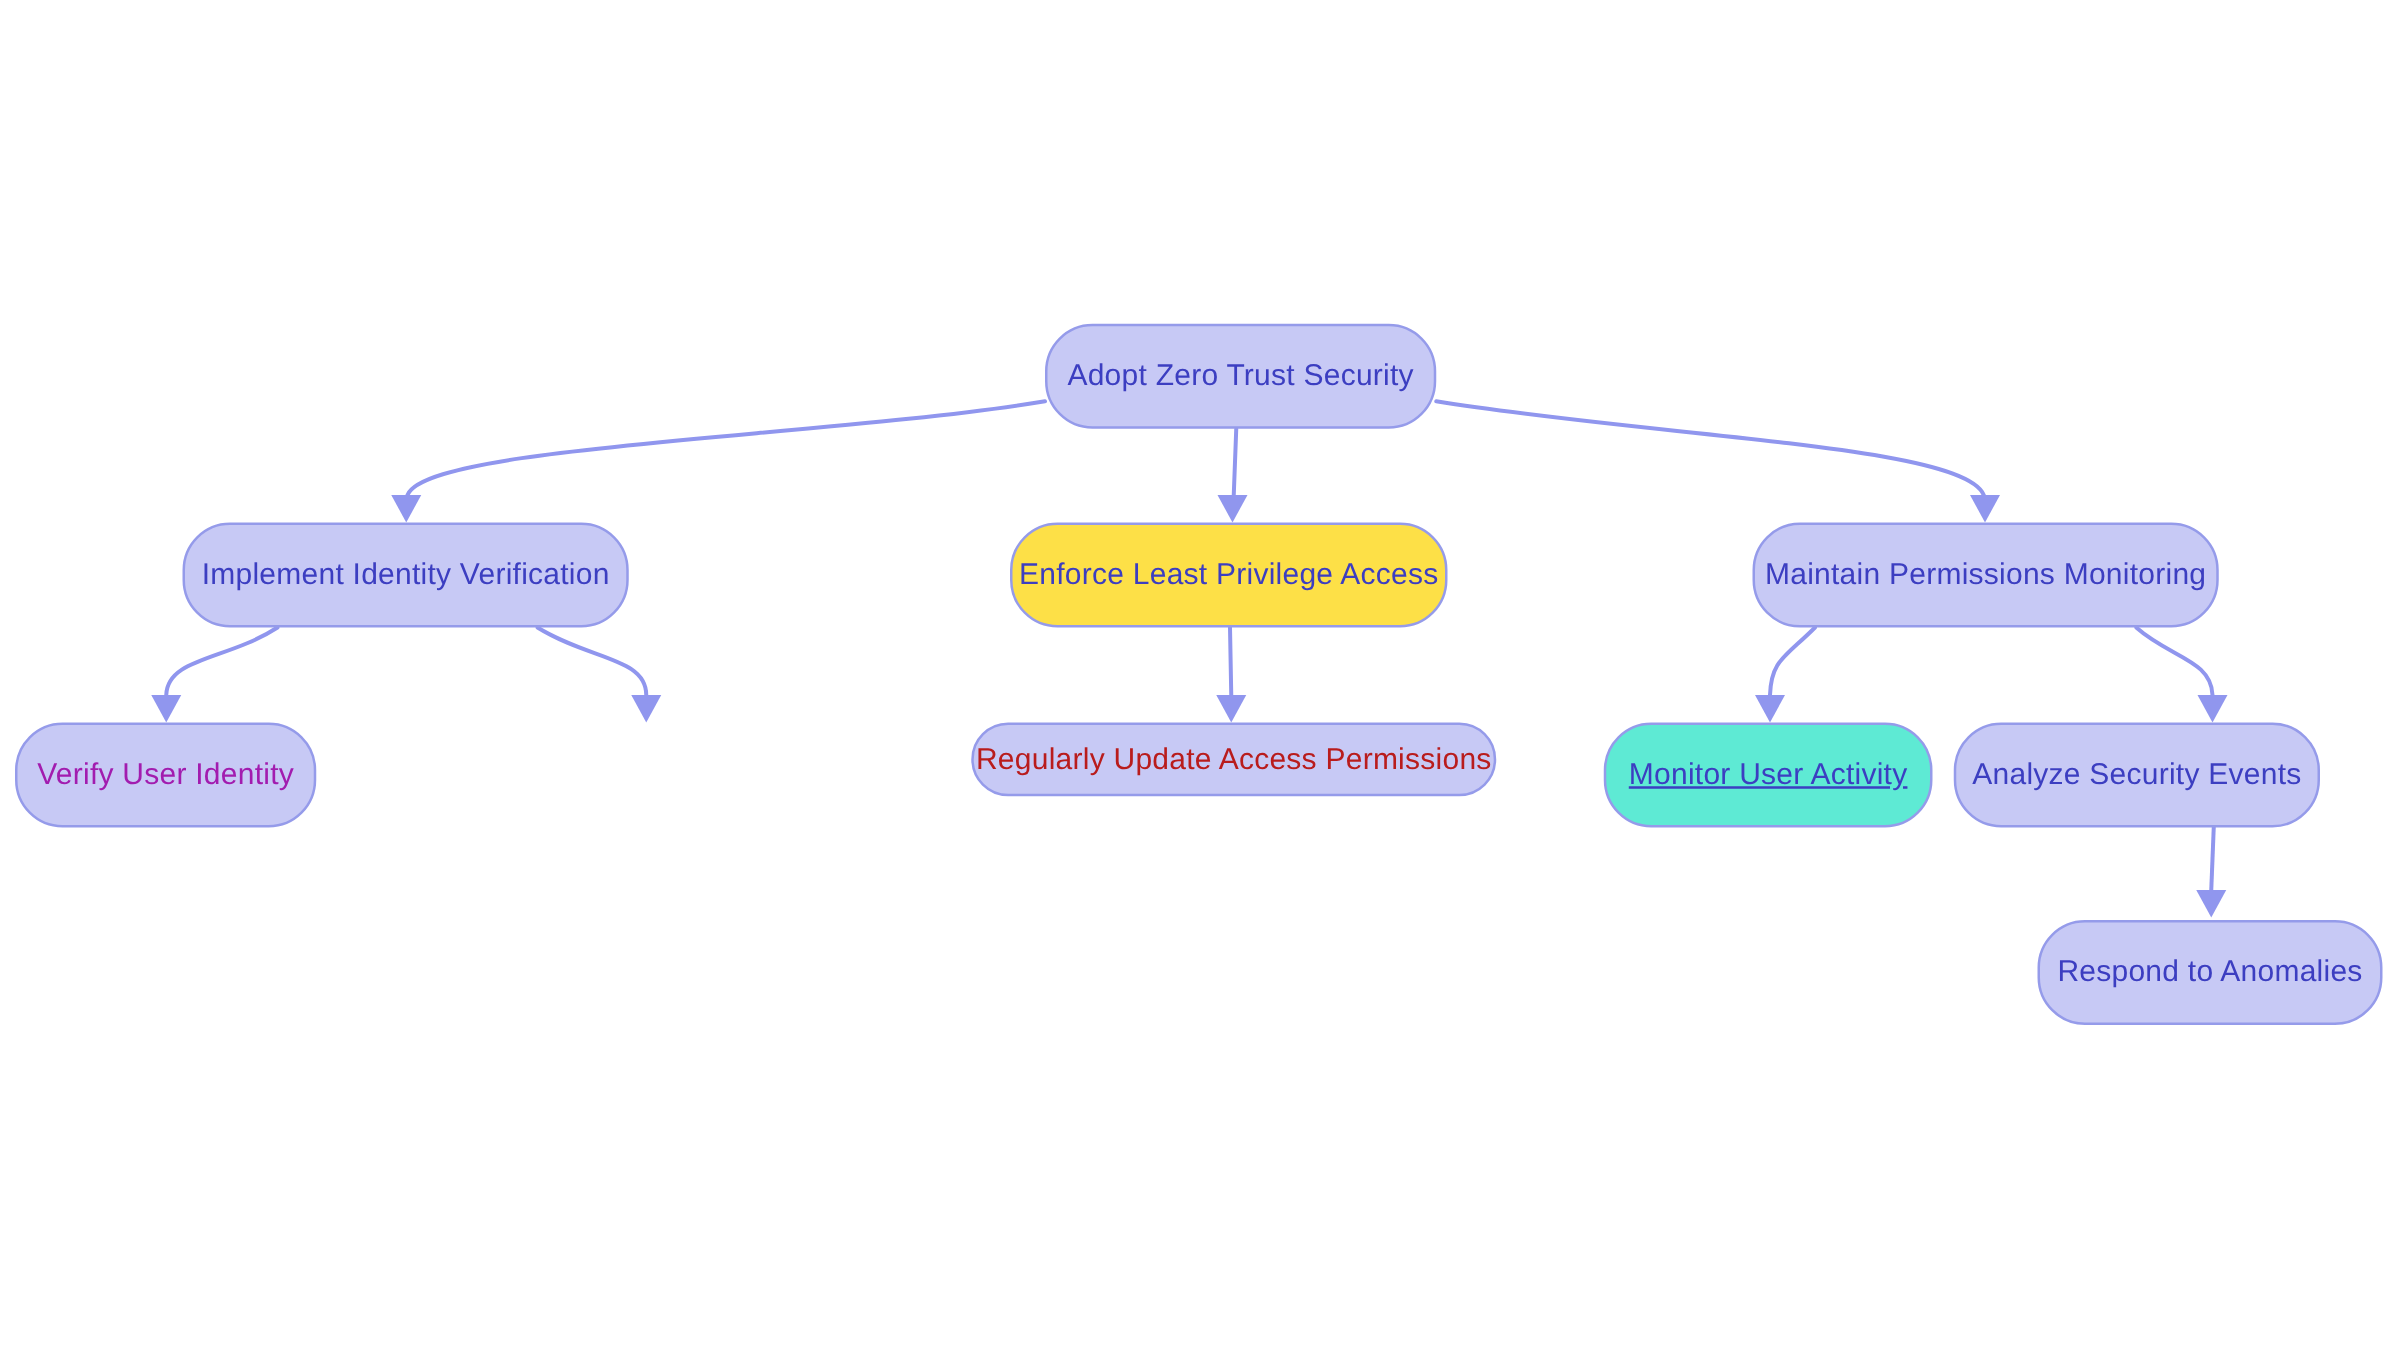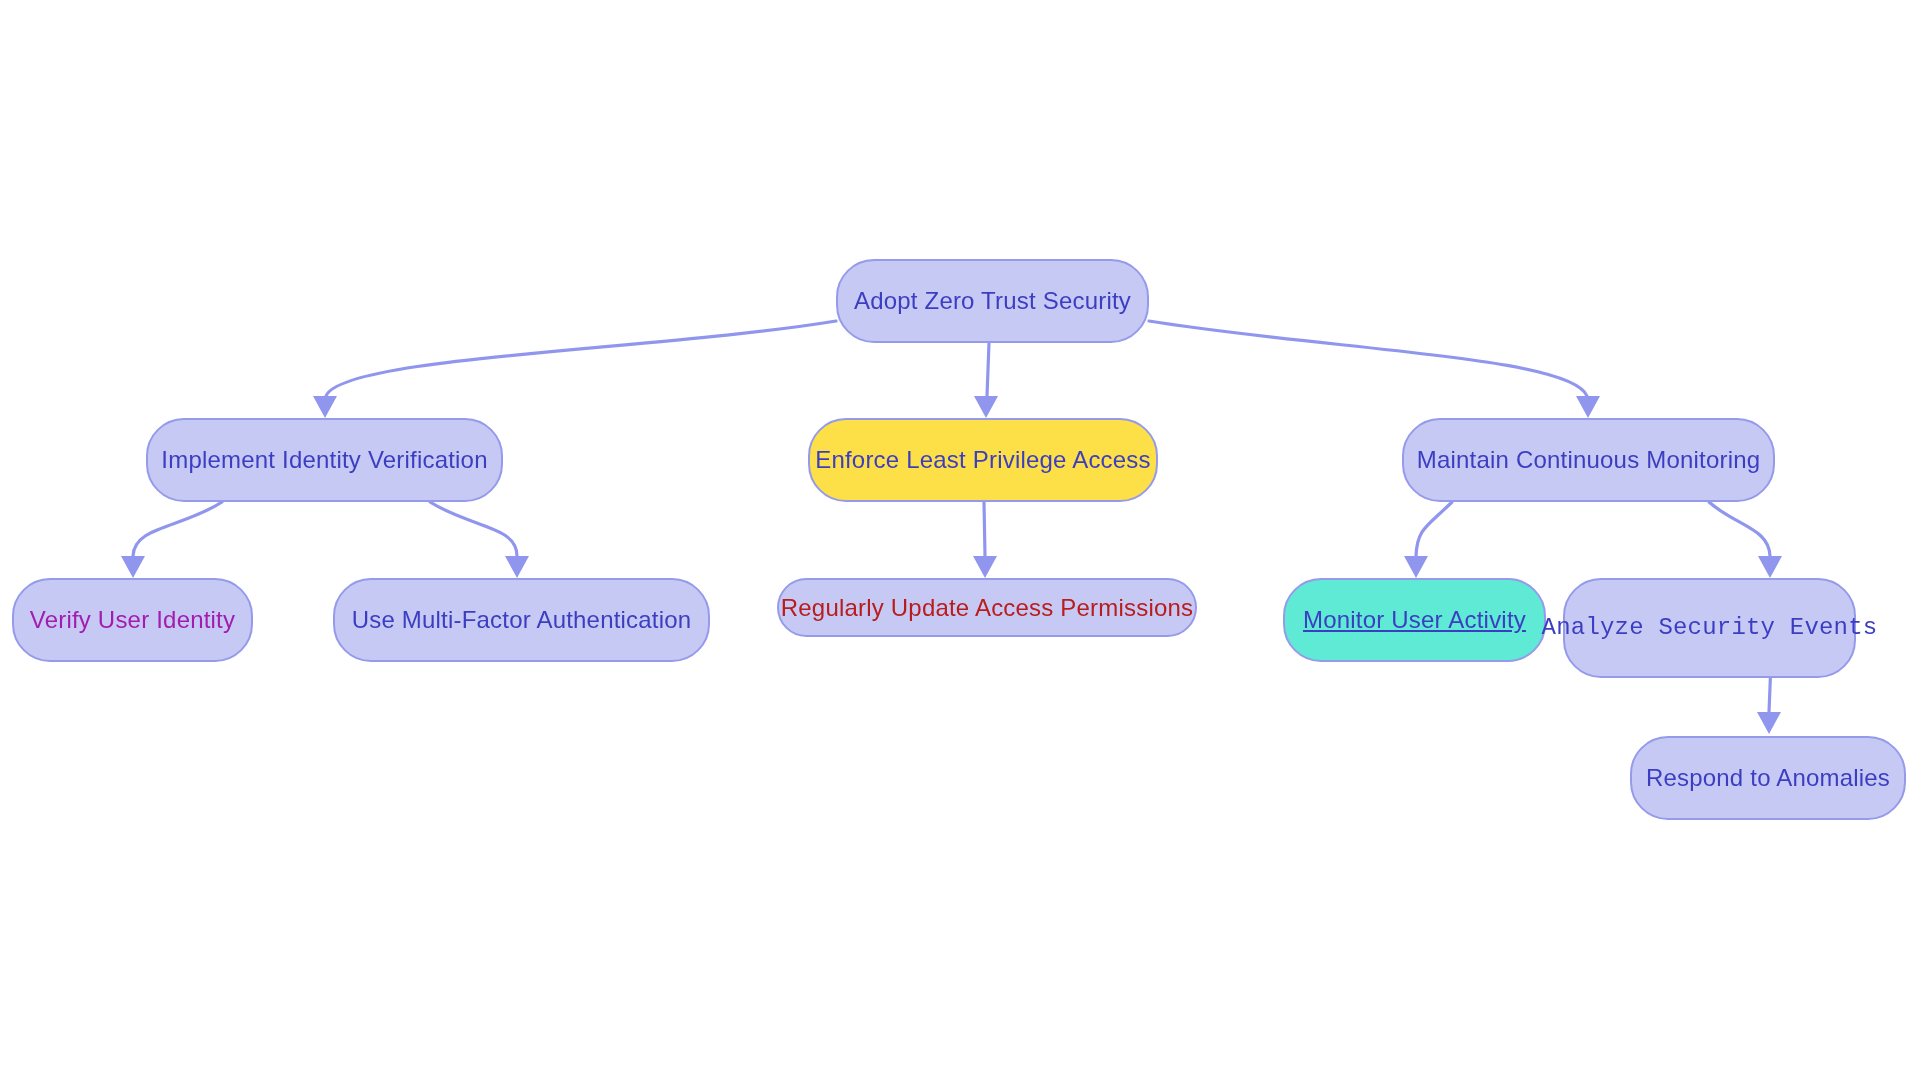--- a/index.html
+++ b/index.html
@@ -77,40 +77,37 @@
 
   <div class="node" style="left: 146px; top: 418px; width: 357px; height: 84px; background: rgb(199, 201, 245); border-color: rgb(149, 155, 234); color: rgb(60, 62, 193);">
     <span class="node-label">Implement Identity Verification</span>
   </div>
 
   <div class="node" style="left: 808px; top: 418px; width: 350px; height: 84px; background: #fde047; border-color: rgb(149, 155, 234); color: rgb(60, 62, 193);">
     <span class="node-label">Enforce Least Privilege Access</span>
   </div>
 
   <div class="node" style="left: 1402px; top: 418px; width: 373px; height: 84px; background: rgb(199, 201, 245); border-color: rgb(149, 155, 234); color: rgb(60, 62, 193);">
-    <span class="node-label">Maintain Continuous Monitoring</span>
+    <span class="node-label">Maintain Permissions Monitoring</span>
   </div>
 
   <div class="node" style="left: 12px; top: 578px; width: 241px; height: 84px; background: rgb(199, 201, 245); border-color: rgb(149, 155, 234); color: #a21caf;">
     <span class="node-label">Verify User Identity</span>
   </div>
 
-  <div class="node" style="left: 333px; top: 578px; width: 377px; height: 84px; background: rgb(199, 201, 245); border-color: rgb(149, 155, 234); color: rgb(60, 62, 193);">
-    <span class="node-label">Use Multi-Factor Authentication</span>
-  </div>
 
   <div class="node" style="left: 777px; top: 578px; width: 420px; height: 59px; background: rgb(199, 201, 245); border-color: rgb(149, 155, 234); color: #b91c1c;">
     <span class="node-label">Regularly Update Access Permissions</span>
   </div>
 
   <div class="node" style="left: 1283px; top: 578px; width: 263px; height: 84px; background: #5eead4; border-color: rgb(149, 155, 234); color: rgb(60, 62, 193); text-decoration: underline;">
     <span class="node-label">Monitor User Activity</span>
   </div>
 
-  <div class="node" style="left: 1563px; top: 578px; width: 293px; height: 100px; background: rgb(199, 201, 245); border-color: rgb(149, 155, 234); color: rgb(60, 62, 193); font-family: Liberation Mono, monospace;">
+  <div class="node" style="left: 1563px; top: 578px; width: 293px; height: 84px; background: rgb(199, 201, 245); border-color: rgb(149, 155, 234); color: rgb(60, 62, 193);">
     <span class="node-label">Analyze Security Events</span>
   </div>
 
   <div class="node" style="left: 1630px; top: 736px; width: 276px; height: 84px; background: rgb(199, 201, 245); border-color: rgb(149, 155, 234); color: rgb(60, 62, 193);">
     <span class="node-label">Respond to Anomalies</span>
   </div>
 
 </div>
 
 </body></html>

